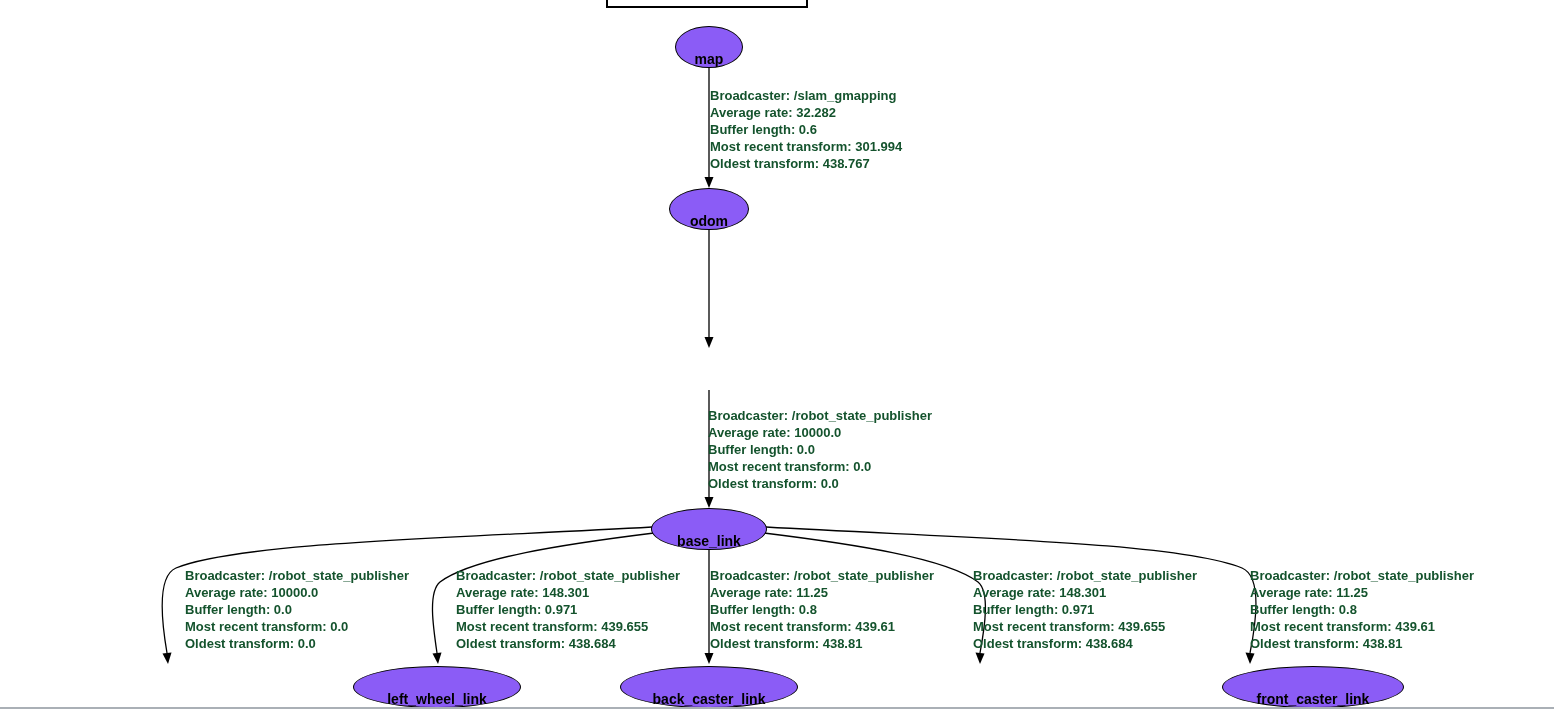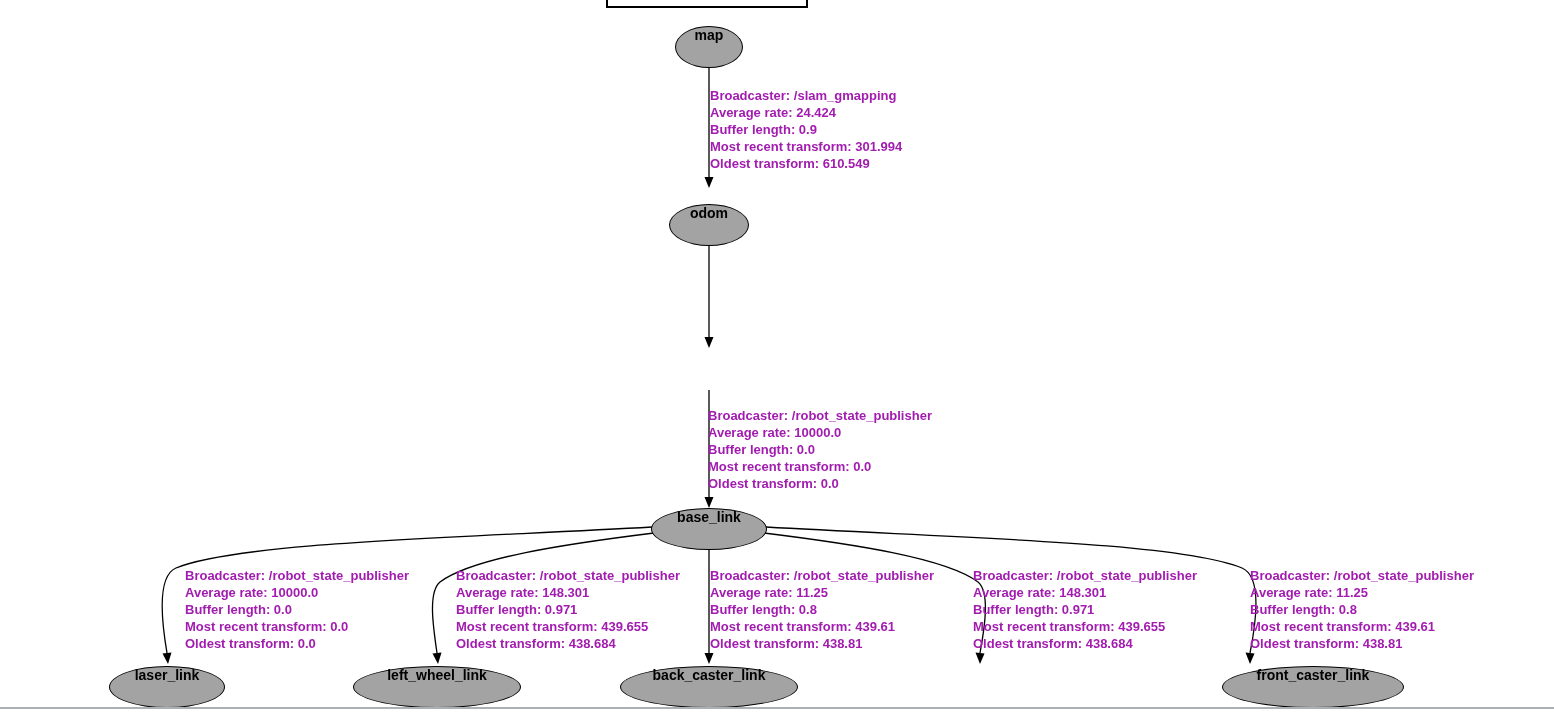--- a/index.html
+++ b/index.html
@@ -19,42 +19,42 @@
     position: absolute;
     left: 0;
     top: 0;
     width: 1554px;
     height: 713px;
   }
   .node {
     position: absolute;
     border: 1.5px solid #000000;
     border-radius: 50%;
-    background: #a3a3a3;
+    background: #8b5cf6;
     display: flex;
-    align-items: flex-start;
+    align-items: flex-end;
     justify-content: center;
     font-size: 14px;
     font-weight: bold;
     color: #000000;
     box-sizing: border-box;
     white-space: nowrap;
   }
   .title-box {
     position: absolute;
     border: 2px solid #000000;
     background: #ffffff;
     box-sizing: border-box;
   }
   .edge-label {
     position: absolute;
     font-size: 13px;
     font-weight: bold;
     line-height: 17px;
-    color: #a21caf;
+    color: #14532d;
     white-space: nowrap;
   }
   .bottom-divider {
     position: absolute;
     left: 0;
     top: 707px;
     width: 1554px;
     height: 2px;
     background: #aab0b6;
   }
@@ -85,45 +85,42 @@
       <polygon points="438,664 432.5,653.5 441.5,652.5"></polygon>
       <polygon points="709,664 704.5,653 713.5,653"></polygon>
       <polygon points="980,664 975.5,652.5 984.5,653.5"></polygon>
       <polygon points="1250,664 1245.5,652.5 1254.5,653.5"></polygon>
     </g>
   </svg>
 
   <div class="node" style="left:675px; top:26px; width:68px; height:42px;">
     <span>map</span>
   </div>
-  <div class="node" style="left:669px; top:204px; width:80px; height:42px;">
+  <div class="node" style="left:669px; top:188px; width:80px; height:42px;">
     <span>odom</span>
   </div>
   <div class="node" style="left:651px; top:508px; width:116px; height:42px;">
     <span>base_link</span>
-  </div>
-  <div class="node" style="left:109px; top:666px; width:116px; height:42px;">
-    <span>laser_link</span>
   </div>
   <div class="node" style="left:620px; top:666px; width:178px; height:42px;">
     <span>back_caster_link</span>
   </div>
   <div class="node" style="left:353px; top:666px; width:168px; height:42px;">
     <span>left_wheel_link</span>
   </div>
   <div class="node" style="left:1222px; top:666px; width:182px; height:42px;">
     <span>front_caster_link</span>
   </div>
 
   <div class="edge-label" style="left:710px; top:87px;">
     <div>Broadcaster: /slam_gmapping</div>
-    <div>Average rate: 24.424</div>
-    <div>Buffer length: 0.9</div>
+    <div>Average rate: 32.282</div>
+    <div>Buffer length: 0.6</div>
     <div>Most recent transform: 301.994</div>
-    <div>Oldest transform: 610.549</div>
+    <div>Oldest transform: 438.767</div>
   </div>
 
 
   <div class="edge-label" style="left:708px; top:407px;">
     <div>Broadcaster: /robot_state_publisher</div>
     <div>Average rate: 10000.0</div>
     <div>Buffer length: 0.0</div>
     <div>Most recent transform: 0.0</div>
     <div>Oldest transform: 0.0</div>
   </div>

